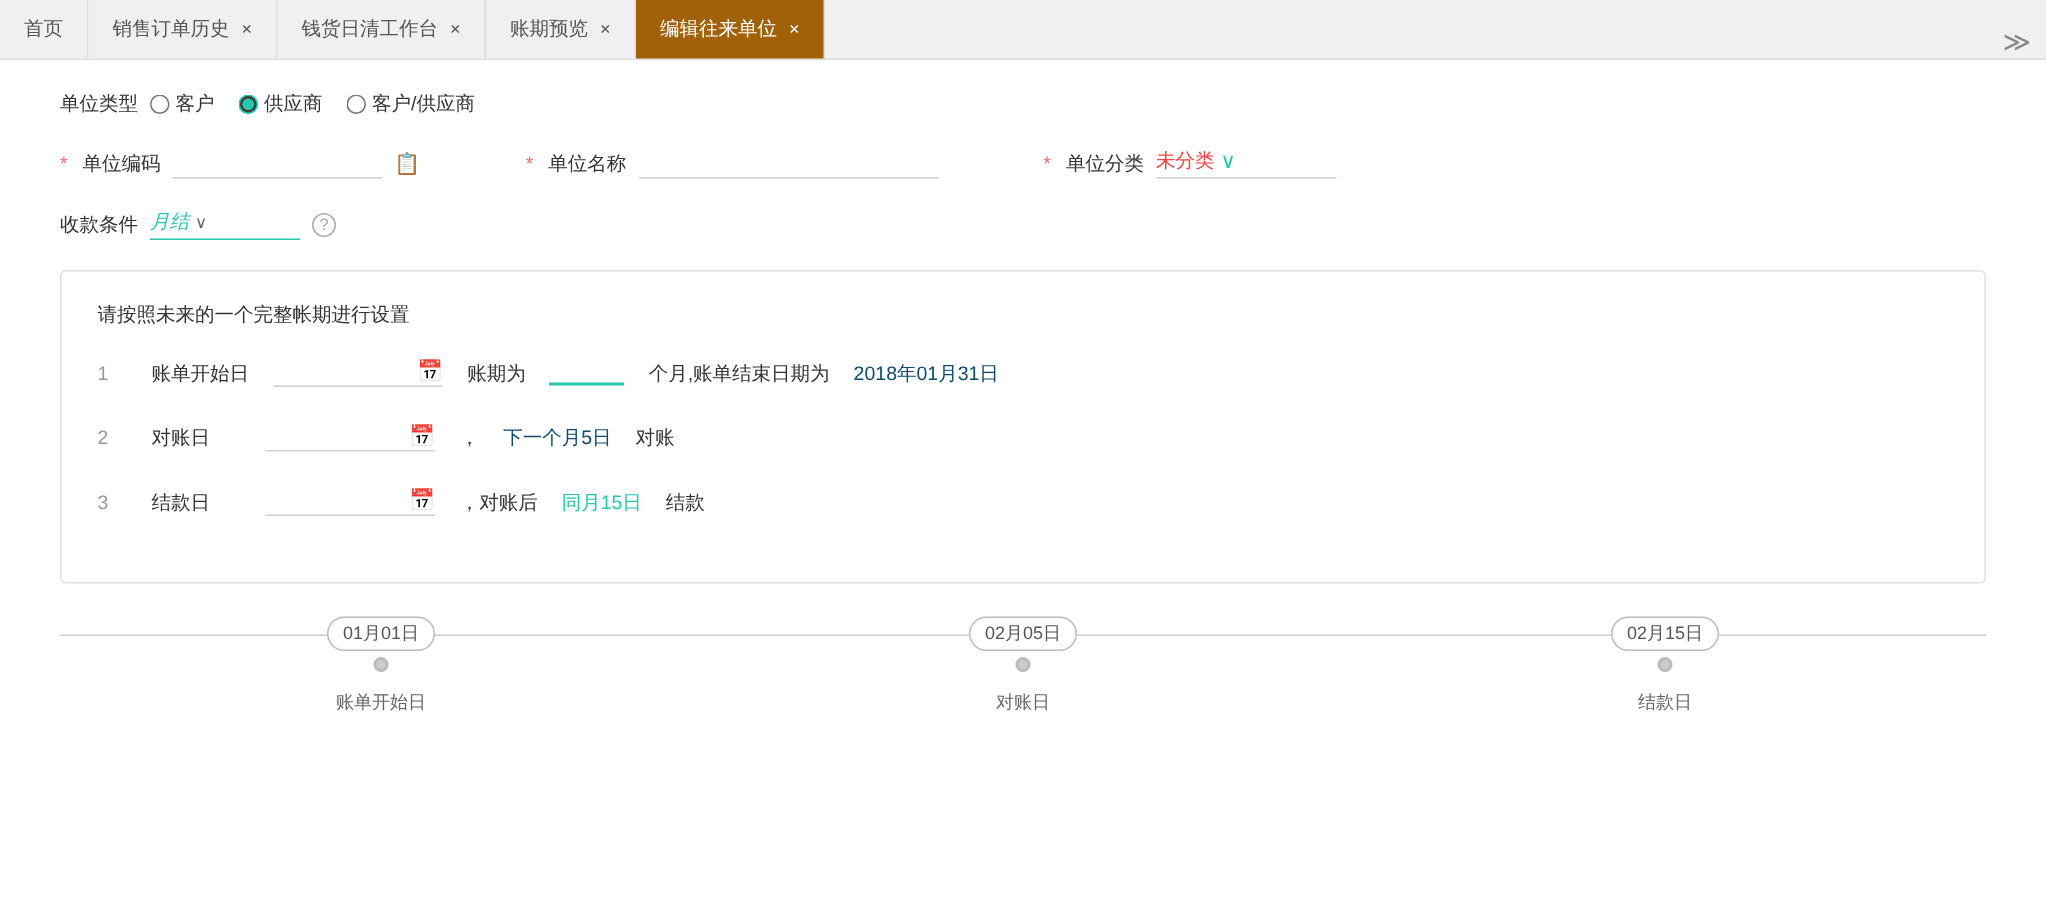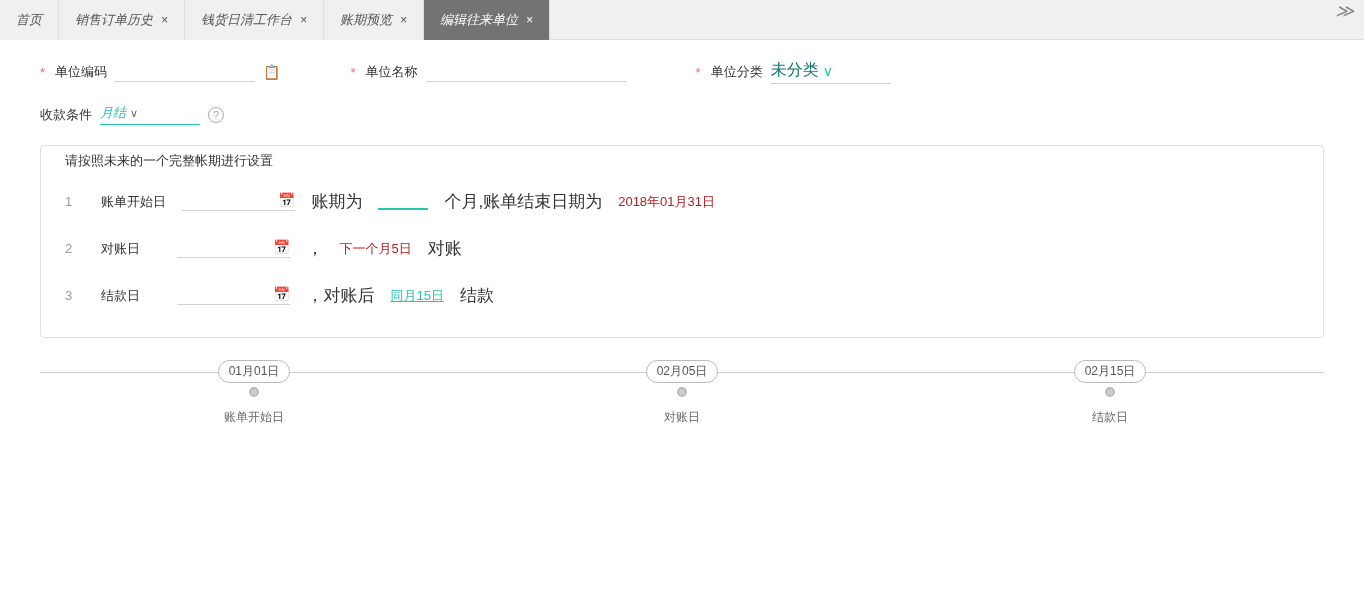--- a/index.html
+++ b/index.html
@@ -1,41 +1,40 @@
 <!DOCTYPE html>
 <html><head>
   <meta charset="utf-8">
   <style>
     * { box-sizing: border-box; margin: 0; padding: 0; }
     body { font-family: "Microsoft YaHei", "PingFang SC", sans-serif; font-size: 13px; background: #f5f5f5; color: #333; }
 
     
     .tab-bar {
       display: flex;
-      align-items: flex-start;
+      align-items: flex-end;
       background: #f0f0f0;
       border-bottom: 1px solid #ddd;
       height: 40px;
       padding: 0 0;
-      font-style: italic;
     }
     .tab-item {
       display: flex;
       align-items: center;
       padding: 0 16px;
       height: 40px;
       cursor: pointer;
       font-size: 13px;
       color: #555;
       border-right: 1px solid #ddd;
       background: #f0f0f0;
       gap: 6px;
     }
     .tab-item.active {
-      background: #737373;
+      background: #a16207;
       color: #fff;
     }
     .tab-item .close-btn {
       font-size: 12px;
       color: inherit;
       cursor: pointer;
       margin-left: 2px;
     }
     .tab-expand {
       margin-left: auto;
@@ -136,27 +135,27 @@
 
     
     .category-select-wrapper {
       display: flex;
       align-items: center;
       gap: 4px;
       border-bottom: 1px solid #d0d0d0;
       padding-bottom: 2px;
       min-width: 120px;
     }
-    .category-select-value { color: #0f766e; font-size: 16px; }
+    .category-select-value { color: #ef4444; font-size: 13px; }
 
     
     .panel {
       border: 1px solid #e0e0e0;
       border-radius: 4px;
-      padding: 6px 24px;
+      padding: 20px 24px;
       margin-bottom: 20px;
     }
     .panel-title {
       font-size: 13px;
       color: #333;
       margin-bottom: 20px;
     }
 
     
     .setting-row {
@@ -201,24 +200,24 @@
       border-bottom: 2px solid #26c6b0;
       outline: none;
       font-size: 13px;
       width: 50px;
       text-align: center;
       color: #333;
       background: transparent;
     }
     .row-desc {
       color: #333;
-      font-size: 17px;
-    }
-    .highlight-orange { color: #b91c1c; font-weight: 500; }
-    .highlight-teal { color: #26c6b0; font-weight: 500; text-decoration: underline; }
+      font-size: 13px;
+    }
+    .highlight-orange { color: #0c4a6e; font-weight: 500; }
+    .highlight-teal { color: #26c6b0; font-weight: 500; }
 
     
     .preview-text {
       font-size: 13px;
       color: #555;
       margin-bottom: 24px;
     }
 
     
     .timeline-wrapper {
@@ -303,20 +302,39 @@
     <span>编辑往来单位</span>
     <span class="close-btn">×</span>
   </div>
   <div class="tab-expand">
     <span>≫</span>
   </div>
 </div>
 
 <div class="main-content">
 
+  <div class="form-row">
+    <div class="form-group">
+      <span class="form-label">单位类型</span>
+      <div class="radio-group">
+        <label class="radio-item">
+          <input type="radio" name="unit_type" value="customer" style="">
+          <span>客户</span>
+        </label>
+        <label class="radio-item">
+          <input type="radio" name="unit_type" value="supplier" checked="" style="">
+          <span>供应商</span>
+        </label>
+        <label class="radio-item">
+          <input type="radio" name="unit_type" value="both" style="">
+          <span>客户/供应商</span>
+        </label>
+      </div>
+    </div>
+  </div>
 
   <div class="form-row">
     <div class="form-group">
       <span class="required-star">*</span>
       <span class="form-label">单位编码</span>
       <input class="form-input" type="text" style="width: 140px;">
       <span style="color:#26c6b0; cursor:pointer; font-size:14px;">📋</span>
     </div>
     <div class="form-group" style="margin-left:40px;">
       <span class="required-star">*</span>

